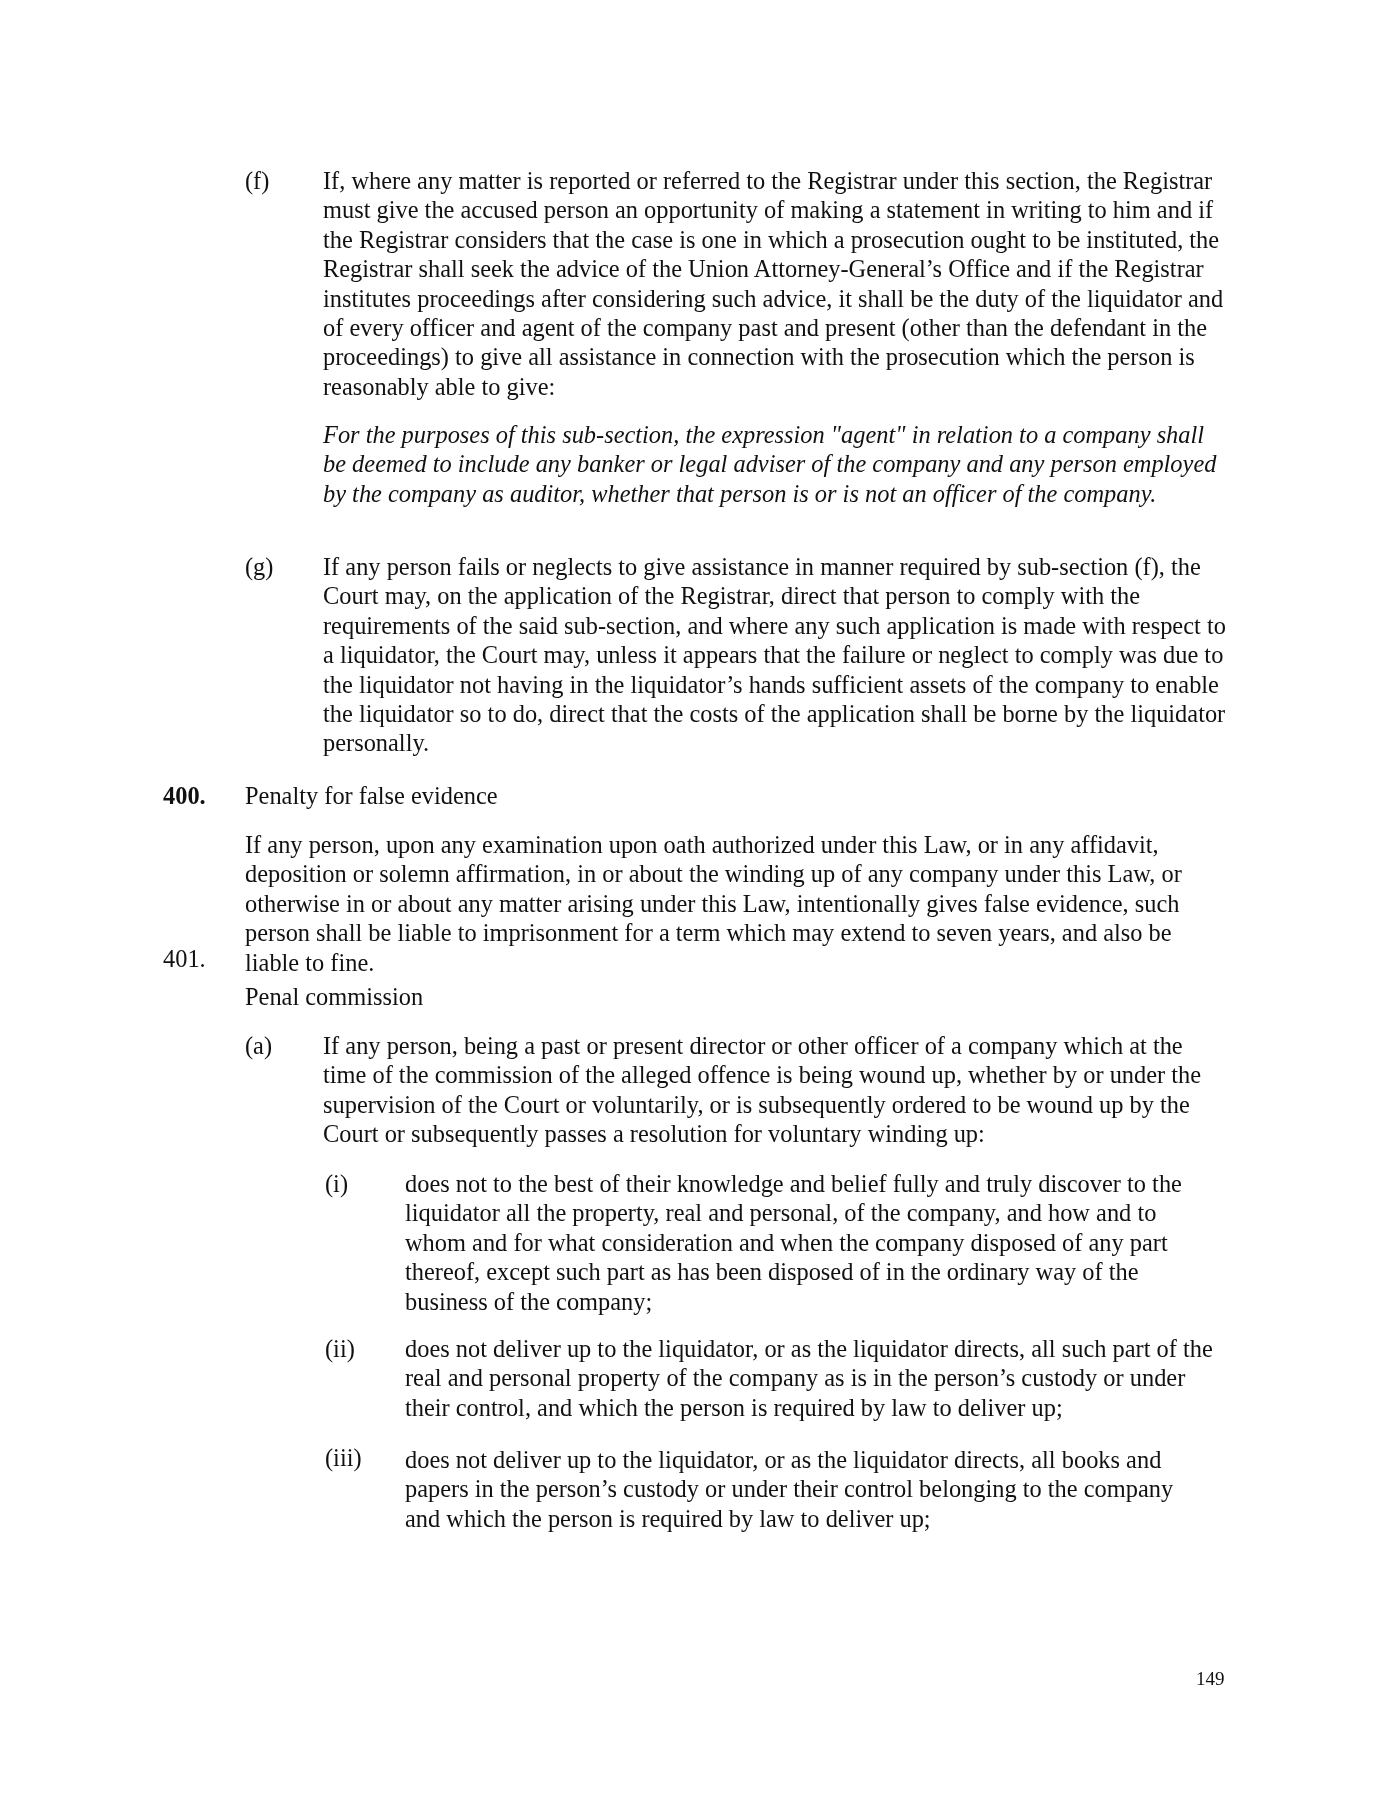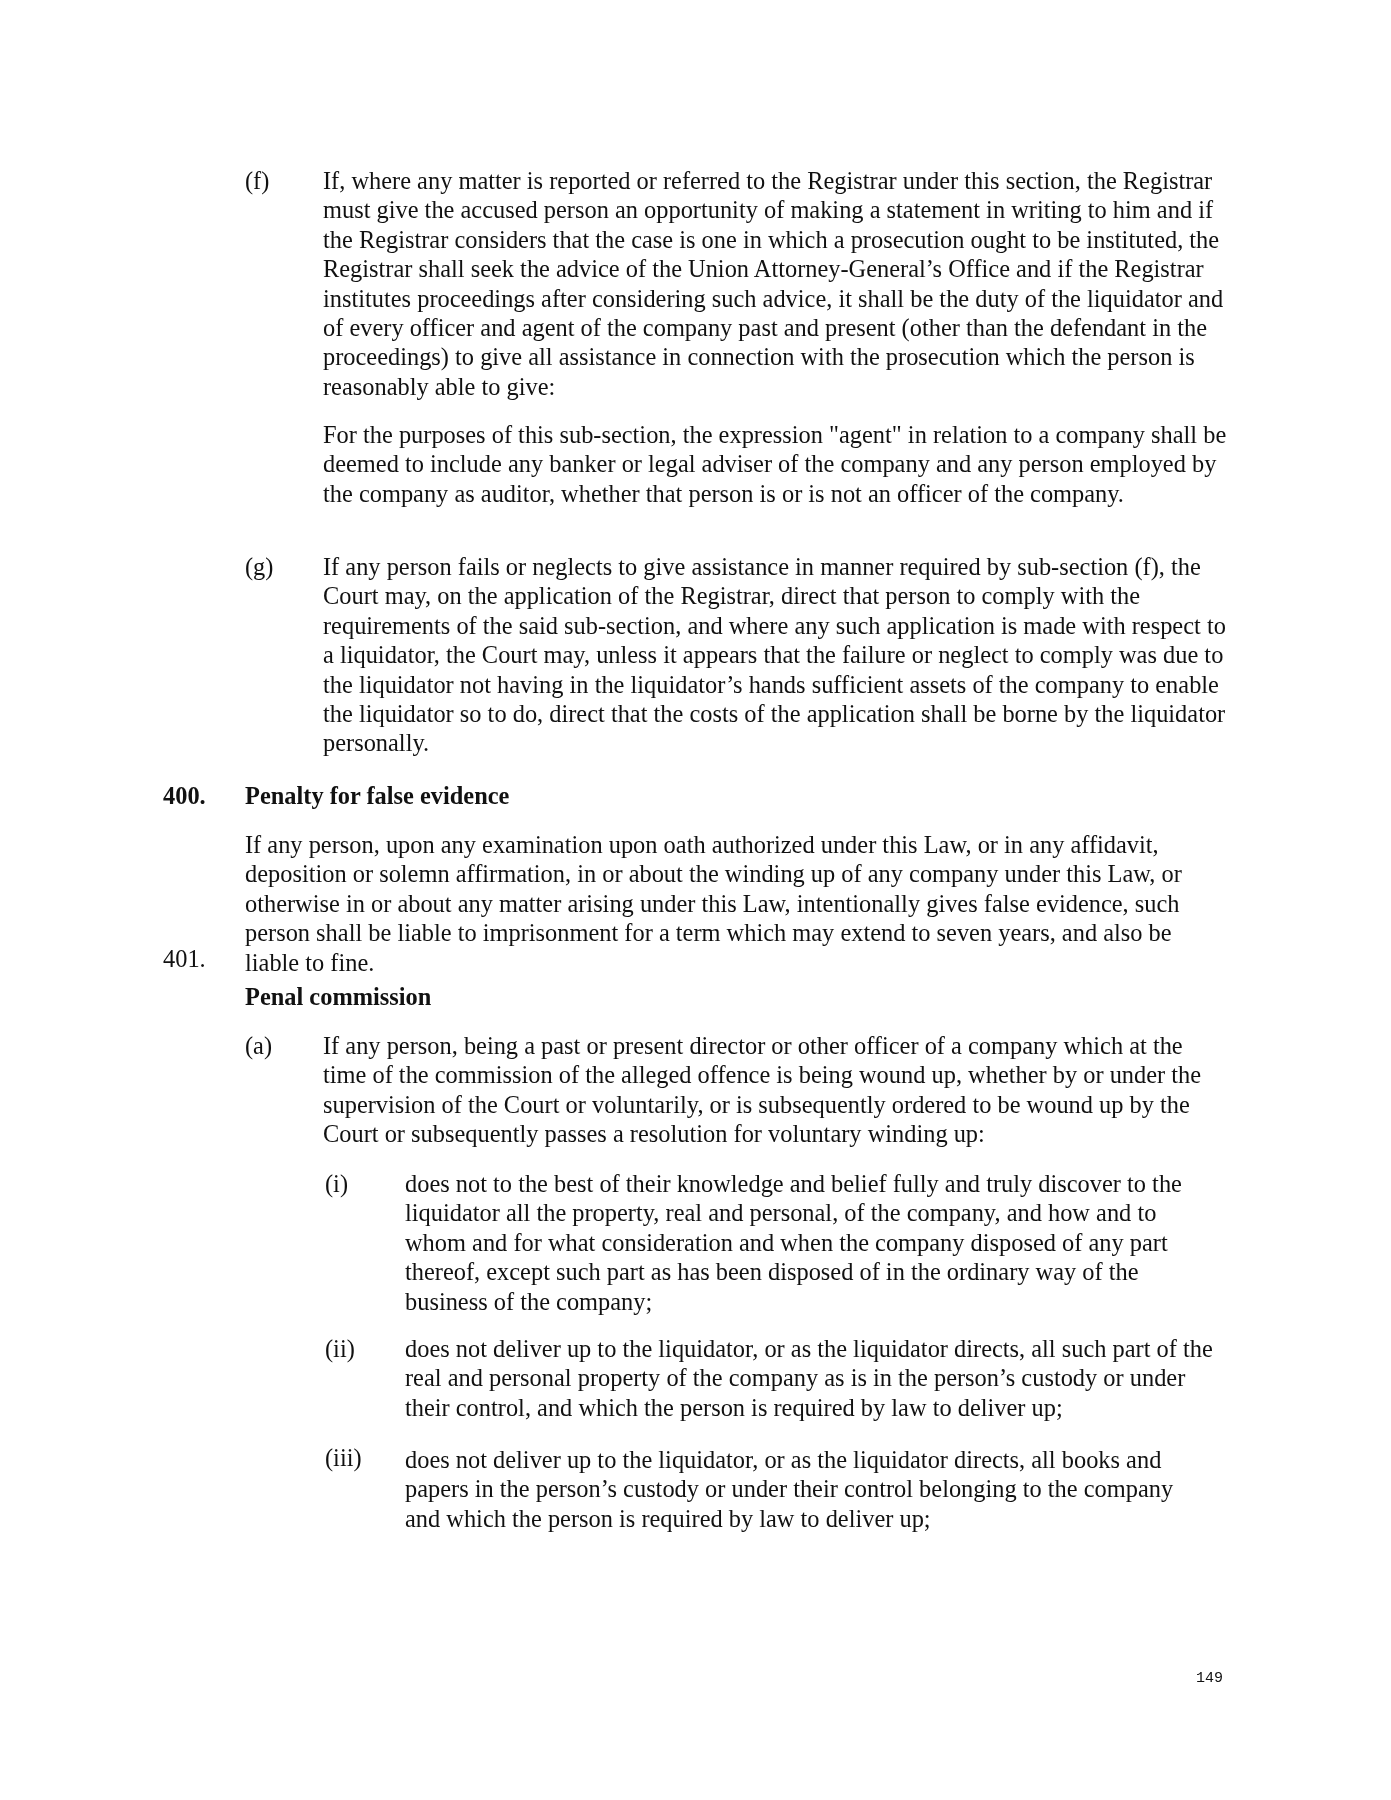--- a/index.html
+++ b/index.html
@@ -4,35 +4,35 @@
 <style>
   html, body { margin: 0; padding: 0; background: #ffffff; }
   body { width: 1391px; height: 1800px; position: relative; overflow: hidden; }
   .page {
     position: absolute; left: 0; top: 0; width: 1391px; height: 1800px;
     font-family: "Liberation Serif", "DejaVu Serif", serif;
     font-size: 24.4px; line-height: 29.4px; color: #111111;
   }
   .label { position: absolute; }
   .text { position: absolute; }
-  .bold { font-weight: bold; }
+  .bold { font-weight: normal; }
   .pagenum {
     position: absolute; left: 1196px; top: 1667px;
-    font-family: Liberation Mono, monospace;
-    font-size: 15px; line-height: 24px; color: #111111;
+    font-family: Liberation Serif, serif;
+    font-size: 19px; line-height: 24px; color: #111111;
   }
 </style>
 </head>
 <body>
 
 <div class="page">
 
   <div class="label" style="left:245px; top:166px;">(f)</div>
   <div class="text" style="left:323px; top:166px; width:906px;">If, where any matter is reported or referred to the Registrar under this section, the Registrar must give the accused person an opportunity of making a statement in writing to him and if the Registrar considers that the case is one in which a prosecution ought to be instituted, the Registrar shall seek the advice of the Union Attorney-General’s Office and if the Registrar institutes proceedings after considering such advice, it shall be the duty of the liquidator and of every officer and agent of the company past and present (other than the defendant in the proceedings) to give all assistance in connection with the prosecution which the person is reasonably able to give:</div>
-  <div class="text" style="left:323px; top:420px; width:906px;">For the purposes of this sub-section, the expression "agent" in relation to a company shall be deemed to include any banker or legal adviser of the company and any person employed by the company as auditor, whether that person is or is not an officer of the company.</div>
+  <div class="text" style="left:323px; top:420px; width:906px;font-style:italic;">For the purposes of this sub-section, the expression "agent" in relation to a company shall be deemed to include any banker or legal adviser of the company and any person employed by the company as auditor, whether that person is or is not an officer of the company.</div>
 
   <div class="label" style="left:245px; top:552px;">(g)</div>
   <div class="text" style="left:323px; top:552px; width:906px;">If any person fails or neglects to give assistance in manner required by sub-section (f), the Court may, on the application of the Registrar, direct that person to comply with the requirements of the said sub-section, and where any such application is made with respect to a liquidator, the Court may, unless it appears that the failure or neglect to comply was due to the liquidator not having in the liquidator’s hands sufficient assets of the company to enable the liquidator so to do, direct that the costs of the application shall be borne by the liquidator personally.</div>
 
   <div class="label" style="left:163px; top:781px;font-weight:bold;">400.</div>
   <div class="text bold" style="left:245px; top:781px; width:900px;">Penalty for false evidence</div>
   <div class="text" style="left:245px; top:830px; width:984px;">If any person, upon any examination upon oath authorized under this Law, or in any affidavit, deposition or solemn affirmation, in or about the winding up of any company under this Law, or otherwise in or about any matter arising under this Law, intentionally gives false evidence, such person shall be liable to imprisonment for a term which may extend to seven years, and also be liable to fine.</div>
 
   <div class="label" style="left:163px; top:934px;margin-top:10px;">401.</div>
   <div class="text bold" style="left:245px; top:982px; width:900px;">Penal commission</div>

